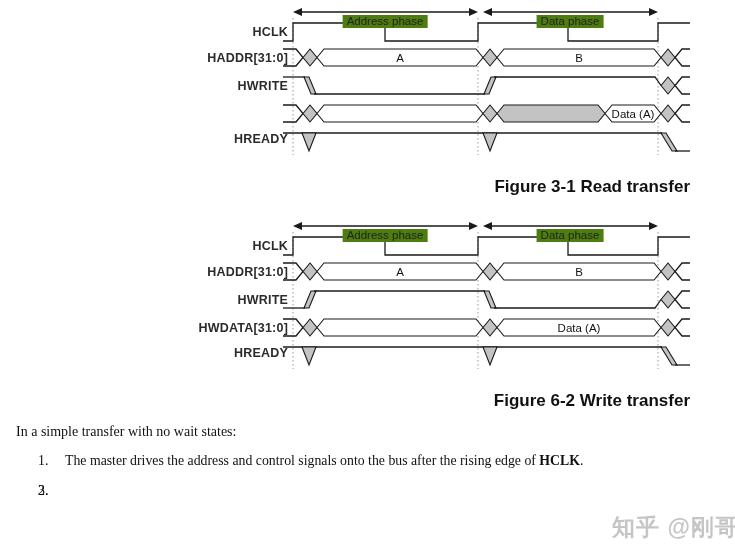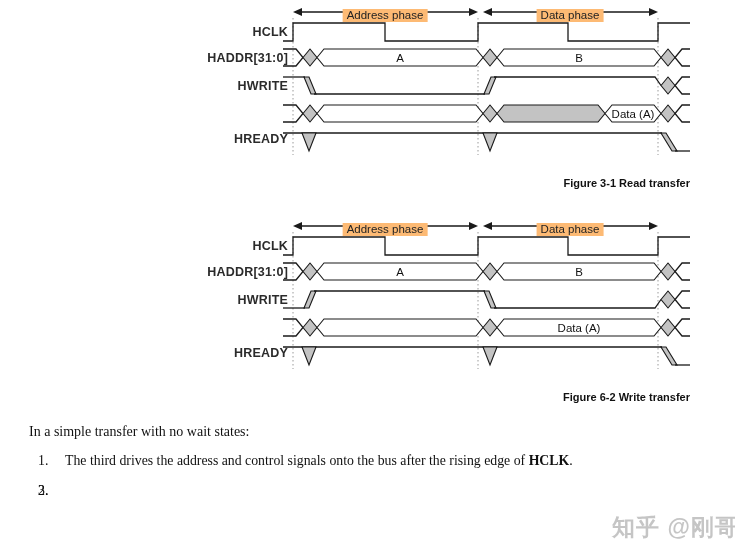--- a/index.html
+++ b/index.html
@@ -9,34 +9,34 @@
     font-family:"Liberation Sans", sans-serif; color:#1a1a1a; overflow:hidden;
   }
   .diagram { position:absolute; left:0; width:735px; height:165px; }
   .diagram svg { position:absolute; left:0; top:0; }
   .sig-label {
     position:absolute; left:130px; width:158px; text-align:right;
     font-size:12.5px; font-weight:600; color:#2b2b2b; line-height:14px;
     letter-spacing:0.2px;
   }
   .phase-label {
-    position:absolute; transform:translateX(-50%); background:#fdba74;
-    font-size:11.5px; color:#222; padding:0 4px; line-height:13px; top:9px;
+    position:absolute; transform:translateX(-50%); background:#4d7c0f;
+    font-size:11.5px; color:#222; padding:0 4px; line-height:13px; top:15px;
     white-space:nowrap;
   }
   .bus-label {
     position:absolute; transform:translate(-50%,-50%);
     font-size:11.5px; color:#111; line-height:12px; white-space:nowrap;
   }
   .caption {
     position:absolute; left:0; width:690px; text-align:right;
-    font-size:11px; font-weight:bold; color:#111;
+    font-size:17px; font-weight:bold; color:#111;
   }
   .text-block { position:absolute; left:0; width:735px; font-family:"Liberation Serif", serif; }
-  .intro { position:absolute; left:29px; top:424px; font-size:14px; color:#111;text-align:right; }
+  .intro { position:absolute; left:16px; top:424px; font-size:14px; color:#111;text-align:right; }
   #list { position:absolute; left:0; top:452px; width:720px; }
   .list-item { position:relative; margin-bottom:12px; font-size:13.8px; color:#111; line-height:18px; }
   .list-item .num { position:absolute; left:38px; top:0; }
   .list-item .itxt { display:block; margin-left:65px; margin-right:28px; }
   .list-item b { font-weight:bold; }
   .watermark {
     position:absolute; left:612px; top:512px; font-size:23px;
     color:rgba(150,150,150,0.55); font-weight:bold; letter-spacing:1px;
     white-space:nowrap; font-family:"Liberation Sans", sans-serif;
   }
@@ -144,35 +144,36 @@
 
       <path class="wv" d="M283 133 H662"></path>
       <polygon class="wgray" points="302,133 316,133 309,151"></polygon>
       <polygon class="wgray" points="483,133 497,133 490,151"></polygon>
       <polygon class="wgray" points="661,133 666,133 677,151 672,151"></polygon>
       <path class="wv" d="M675 151 H690"></path>
     </svg>
     <div class="sig-label" style="top:25px">HCLK</div>
     <div class="sig-label" style="top:50.5px">HADDR[31:0]</div>
     <div class="sig-label" style="top:78.5px">HWRITE</div>
+    <div class="sig-label" style="top:106.5px">HWDATA[31:0]</div>
     <div class="sig-label" style="top:132px">HREADY</div>
     <div class="phase-label" style="left:385px">Address phase</div>
     <div class="phase-label" style="left:570px">Data phase</div>
     <div class="bus-label" style="left:400px; top:58px">A</div>
     <div class="bus-label" style="left:579px; top:58px">B</div>
     <div class="bus-label" style="left:579px; top:114px">Data (A)</div>
   </div>
   <div class="caption" style="top:391px">Figure 6-2 Write transfer</div>
 
   <div class="text-block">
     <div class="intro">In a simple transfer with no wait states:</div>
     <div id="list">
         <div class="list-item">
           <span class="num">1.</span>
-          <span class="itxt"><span>The third drives the address and control signals onto the bus after the rising edge of </span><b>HCLK</b><span>.</span></span>
+          <span class="itxt"><span>The master drives the address and control signals onto the bus after the rising edge of </span><b>HCLK</b><span>.</span></span>
         </div>
         <div class="list-item">
           <span class="num">2.</span>
         </div>
         <div class="list-item">
           <span class="num">3.</span>
         </div>
       </div>
   </div>
 

